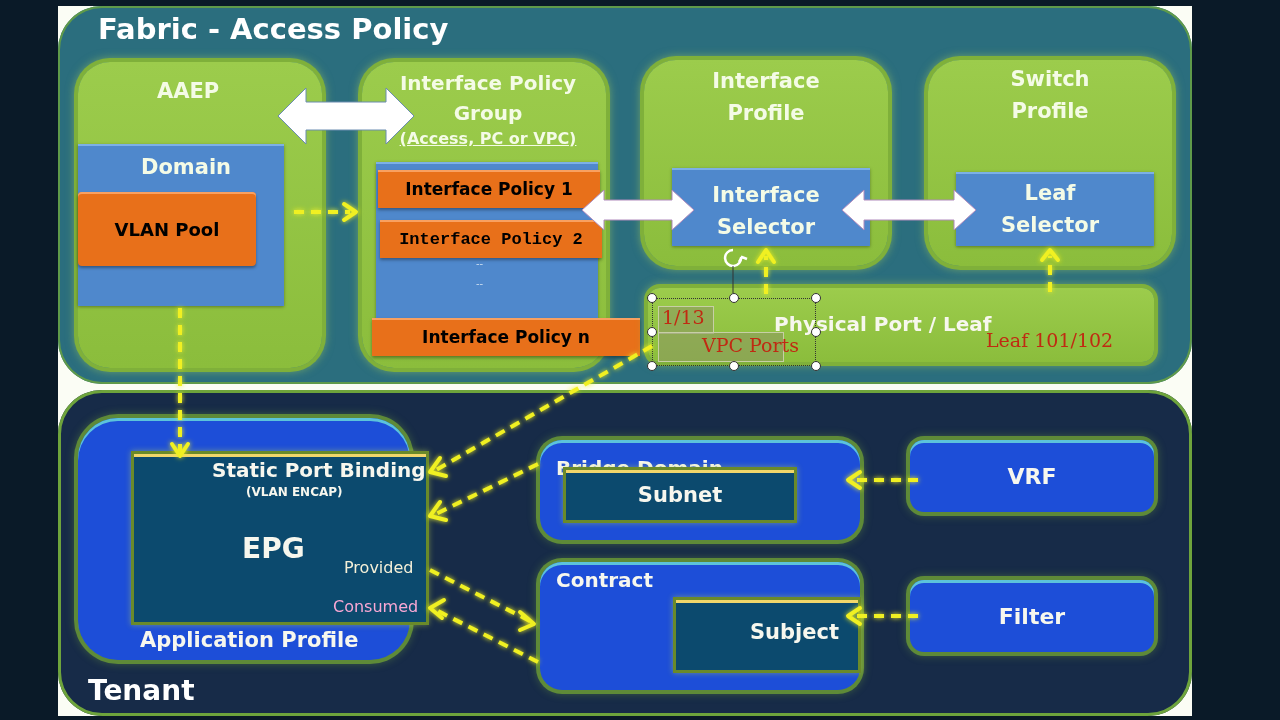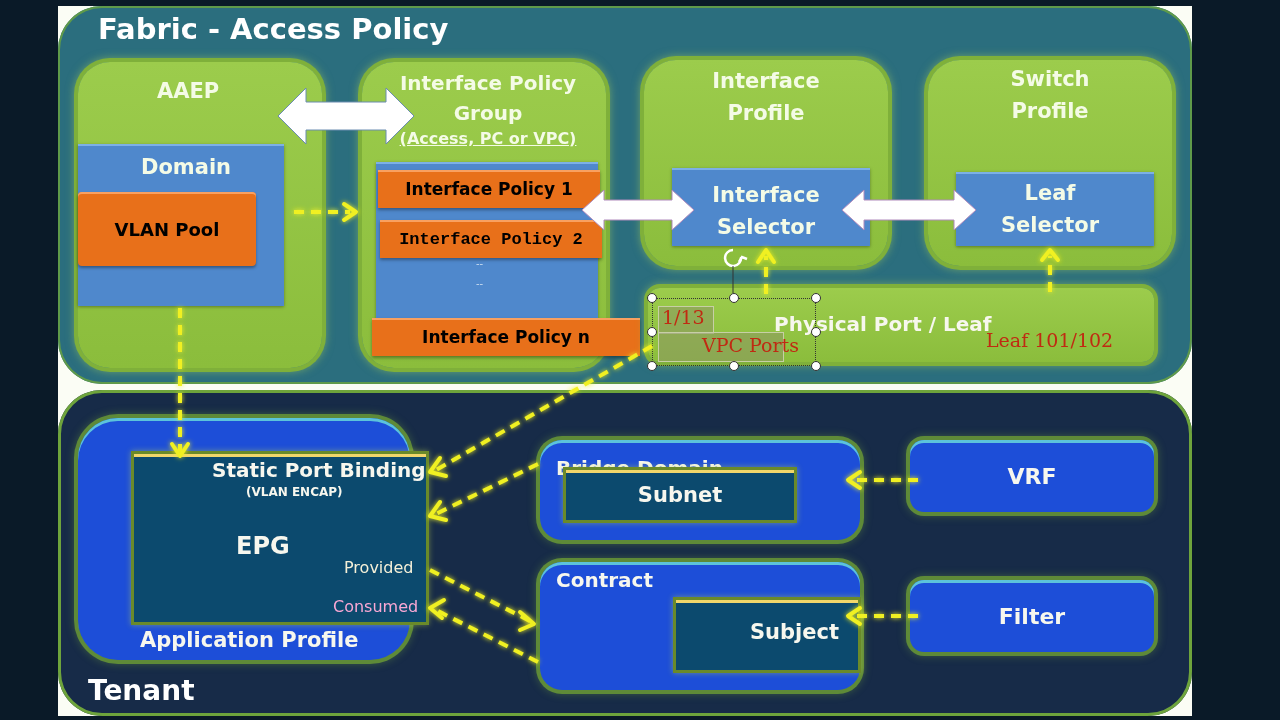--- a/index.html
+++ b/index.html
@@ -79,21 +79,21 @@
 <div class="handle" style="left:811px;top:361px;"></div>
 
 <div class="abs section-bottom"></div>
 <div class="abs section-title" style="left:88px;top:674px;font-size:28px;">Tenant</div>
 
 <div class="abs teal-panel" style="left:78px;top:418px;width:332px;height:242px;border-radius:40px;"></div>
 <div class="abs white-text" style="left:140px;top:628px;font-size:21px;">Application Profile</div>
 <div class="abs gold" style="left:134px;top:454px;width:292px;height:168px;"></div>
 <div class="abs white-text" style="left:212px;top:458px;font-size:20px;">Static Port Binding</div>
 <div class="abs white-text" style="left:246px;top:485px;font-size:12px;">(VLAN ENCAP)</div>
-<div class="abs white-text" style="left:236px;top:532px;font-size:24px;text-align:center;">EPG</div>
+<div class="abs white-text" style="left:242px;top:532px;font-size:28px;text-align:center;">EPG</div>
 <div class="abs" style="left:344px;top:558px;color:#f5f0d8;font-size:16px;">Provided</div>
 <div class="abs" style="left:333px;top:597px;color:#f9a8d4;font-size:16px;">Consumed</div>
 
 <div class="abs teal-panel" style="left:540px;top:440px;width:320px;height:100px;"></div>
 <div class="abs white-text" style="left:556px;top:440px;font-size:20px;margin-top:16px;">Bridge Domain</div>
 <div class="abs gold label-center white-text" style="left:566px;top:470px;width:228px;height:50px;font-size:21px;">Subnet</div>
 
 <div class="abs teal-panel" style="left:540px;top:562px;width:320px;height:128px;"></div>
 <div class="abs white-text" style="left:556px;top:568px;font-size:20px;">Contract</div>
 <div class="abs gold" style="left:676px;top:600px;width:182px;height:70px;"></div>

